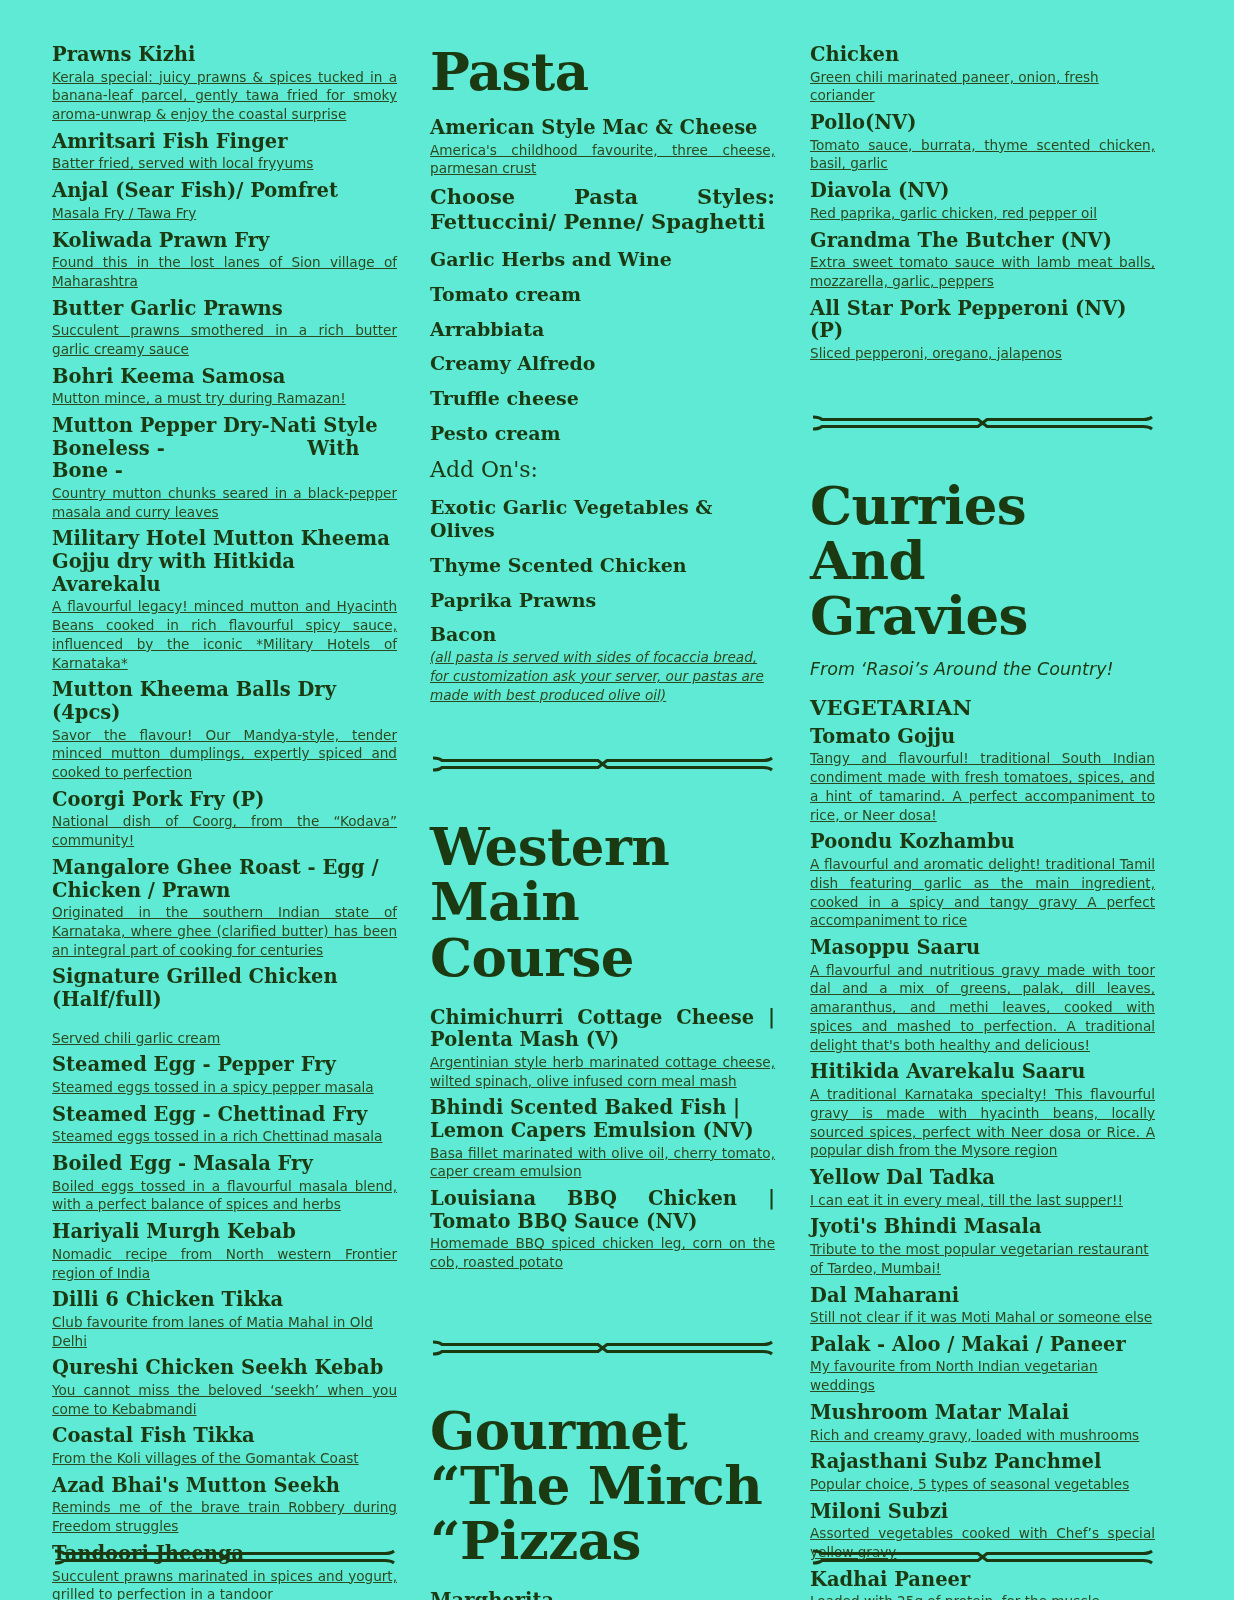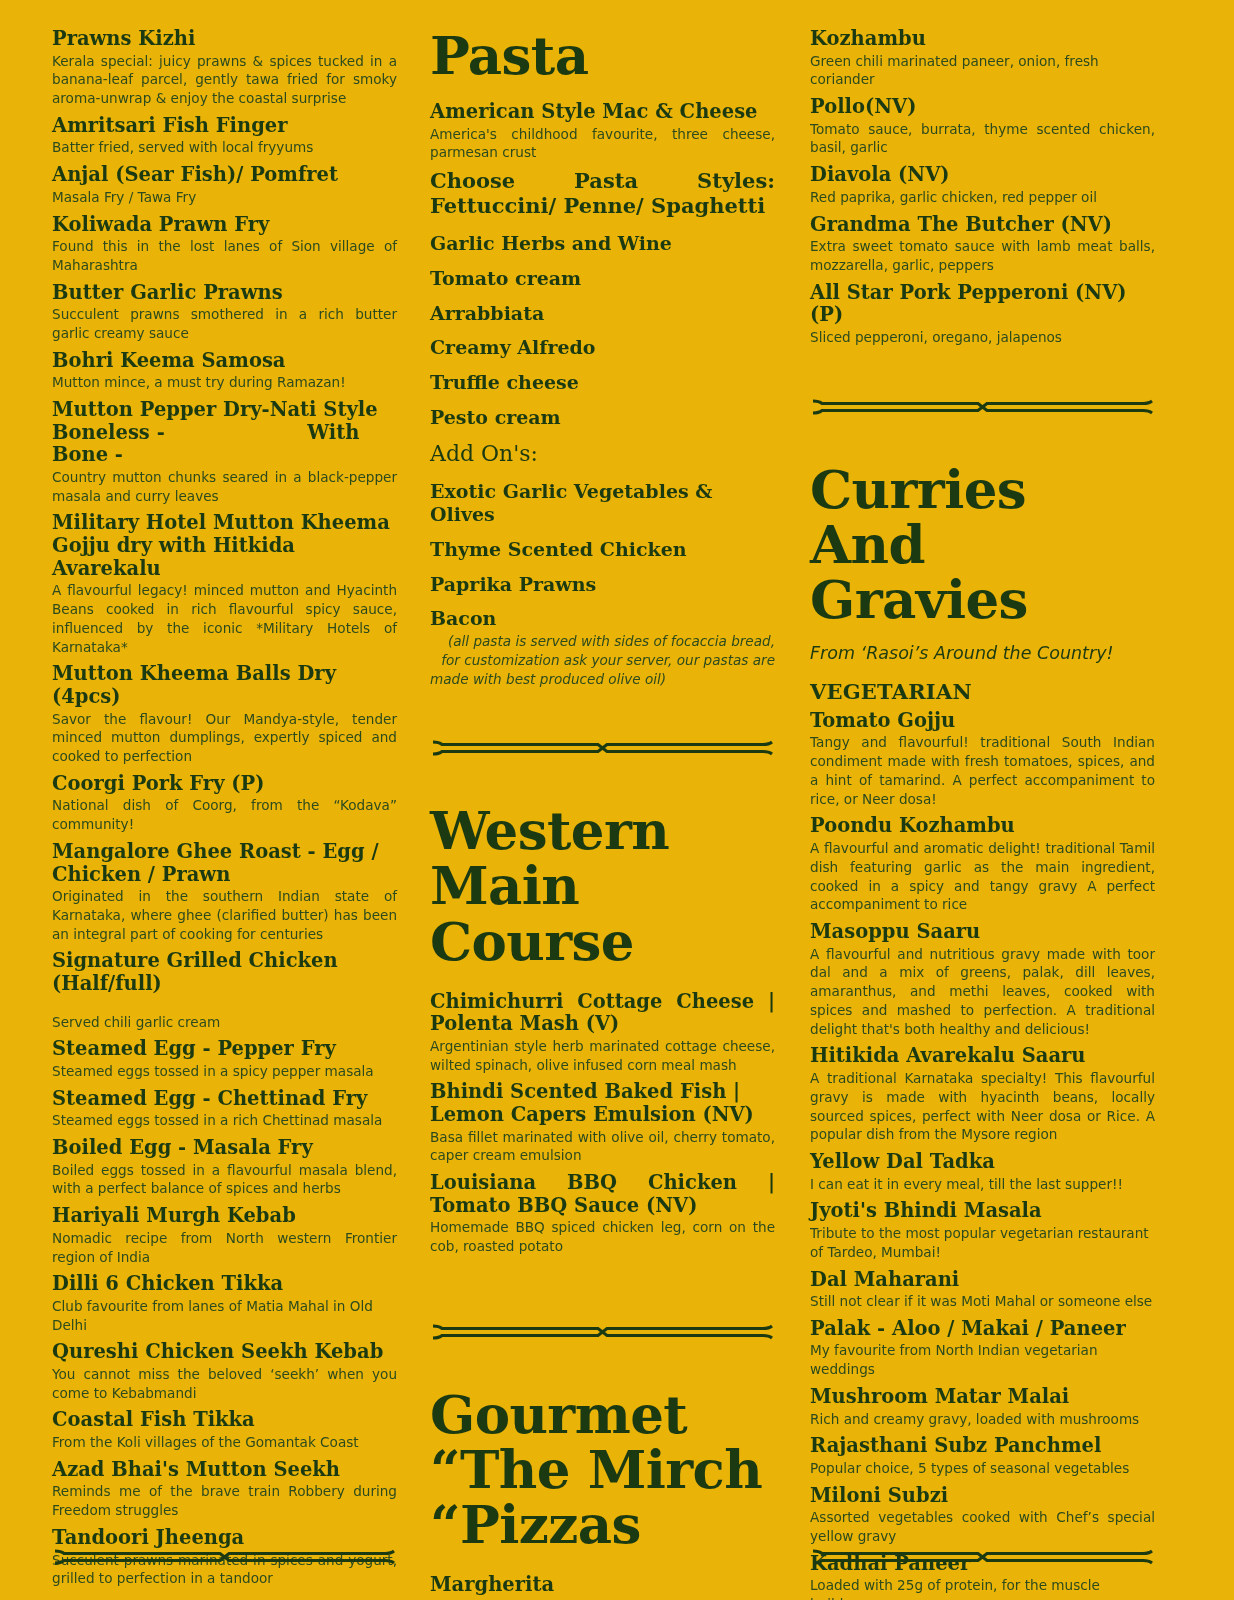--- a/index.html
+++ b/index.html
@@ -8,22 +8,22 @@
     width: 1234px;
     height: 1600px;
     background: #FAFAC8;
     font-family: "Liberation Sans", sans-serif;
     color: #1E3D14;
     overflow: hidden;
   }
   .page {
     width: 1234px;
     height: 1600px;
-    background: #eab308;
-    padding: 28px 52px 18px 52px;
+    background: #5eead4;
+    padding: 44px 52px 18px 52px;
     display: flex;
     gap: 0;
   }
   .col {
     width: 345px;
     flex: 0 0 345px;
     position: relative;
   }
   .col-mid { margin-left: 33px; }
   .col-right { margin-left: 35px; }
@@ -71,23 +71,24 @@
     text-align-last: left;
   }
   .item-desc {
     font-family: "DejaVu Sans", "Liberation Sans", sans-serif;
     font-size: 13.6px;
     line-height: 1.38;
     color: #2C4A1E;
     margin: 0 0 7px 0;
     text-align: justify;
     text-align-last: left;
+    text-decoration: underline;
   }
   .item-desc.flat { text-align: left; }
-  .item-desc.italic { font-style: italic; text-align: right; }
+  .item-desc.italic { font-style: italic; }
   .plain-item {
     font-family: "DejaVu Serif", "Liberation Serif", serif;
     font-weight: 700;
     font-size: 19px;
     line-height: 1.2;
     color: #1C3A12;
     margin: 0 0 12px 0;
   }
   .addon-head {
     font-family: "DejaVu Serif", "Liberation Serif", serif;
@@ -283,21 +284,21 @@
     <div class="item">
       <div class="item-name">Margherita</div>
       <div class="item-desc">Tomatoes, sea salt, mozzarella, fresh basil, extra virgin olive oil</div>
     </div>
 
   </div>
 
   <div class="col col-right">
 
     <div class="item">
-      <div class="item-name">Kozhambu</div>
+      <div class="item-name">Chicken</div>
       <div class="item-desc flat">Green chili marinated paneer, onion, fresh coriander</div>
     </div>
     <div class="item">
       <div class="item-name">Pollo(NV)</div>
       <div class="item-desc">Tomato sauce, burrata, thyme scented chicken, basil, garlic</div>
     </div>
     <div class="item">
       <div class="item-name">Diavola (NV)</div>
       <div class="item-desc flat">Red paprika, garlic chicken, red pepper oil</div>
     </div>

